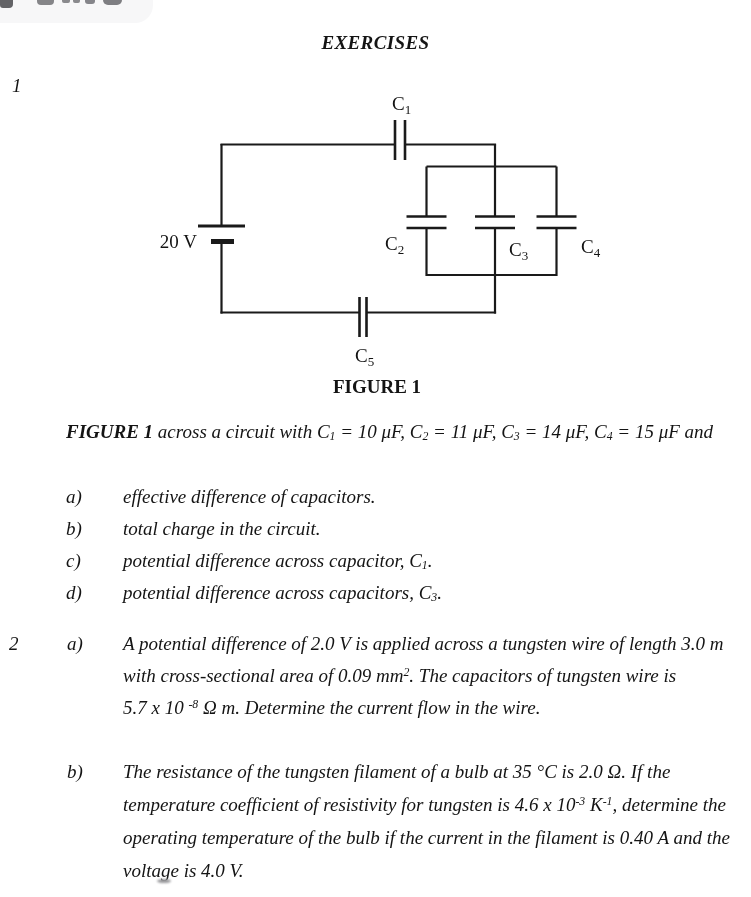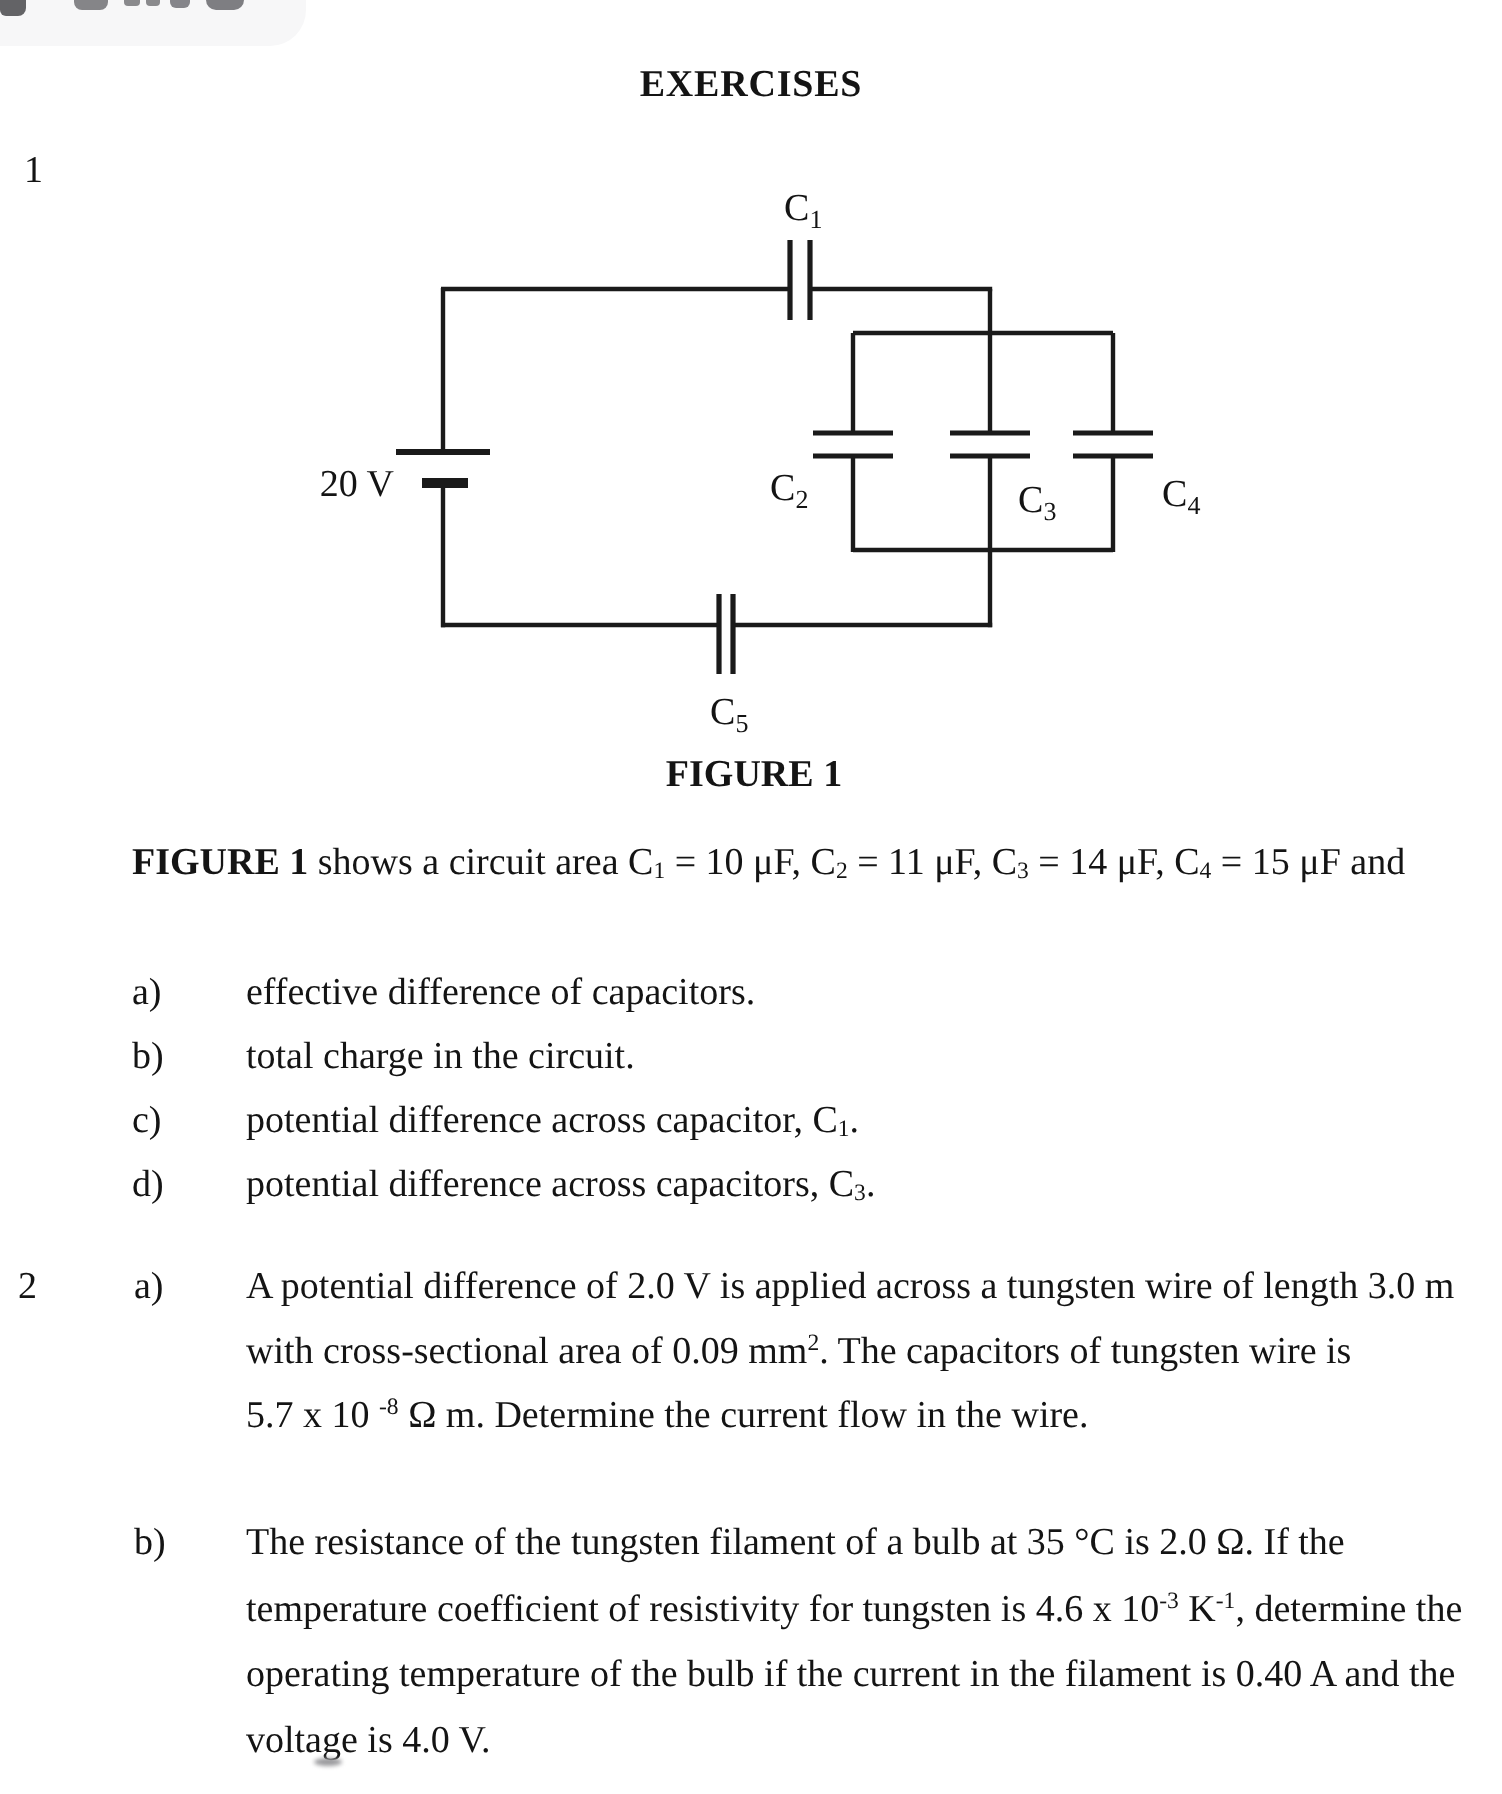--- a/index.html
+++ b/index.html
@@ -1,18 +1,18 @@
 <!DOCTYPE html>
 <html><head>
 <meta charset="utf-8">
 <style>
   html,body{margin:0;padding:0;background:#ffffff;}
   .page{position:relative;width:751px;height:897px;background:#ffffff;overflow:hidden;
         font-family:"Liberation Serif","DejaVu Serif",serif;color:#141414;font-size:19px;}
-  .line{position:absolute;line-height:1;white-space:nowrap;}
+  .line{position:absolute;line-height:1;white-space:nowrap;font-style:italic;}
   .title{left:0;width:751px;text-align:center;font-weight:bold;letter-spacing:0.4px;}
   .item-text{position:absolute;left:57px;top:0;white-space:nowrap;}
   .seg-b{font-weight:bold;}
   .seg-sub{font-size:0.62em;vertical-align:-0.18em;}
   .seg-sup{font-size:0.62em;vertical-align:0.55em;}
 
   
   .corner{position:absolute;left:0;top:0;width:153px;height:23px;background:#f7f7f8;
           border-radius:0 0 18px 0;}
   .frag{position:absolute;top:0;}
@@ -98,21 +98,21 @@
     </g>
     <text x="47" y="163" text-anchor="end">20 V</text>
     <text x="242" y="25"><tspan>C</tspan><tspan class="svg-sub" dy="4">1</tspan></text>
     <text x="235" y="165"><tspan>C</tspan><tspan class="svg-sub" dy="4">2</tspan></text>
     <text x="359" y="171"><tspan>C</tspan><tspan class="svg-sub" dy="4">3</tspan></text>
     <text x="431" y="168"><tspan>C</tspan><tspan class="svg-sub" dy="4">4</tspan></text>
     <text x="205" y="277"><tspan>C</tspan><tspan class="svg-sub" dy="4">5</tspan></text>
     <text class="caption" x="227" y="308" text-anchor="middle">FIGURE 1</text>
   </svg>
 
-  <div class="line" style="left:66px;top:422px"><span class="seg-b">FIGURE 1</span><span> shows a circuit area C</span><span class="seg-sub">1</span><span> = 10 μF, C</span><span class="seg-sub">2</span><span> = 11 μF, C</span><span class="seg-sub">3</span><span> = 14 μF, C</span><span class="seg-sub">4</span><span> = 15 μF and</span></div>
+  <div class="line" style="left:66px;top:422px"><span class="seg-b">FIGURE 1</span><span> across a circuit with C</span><span class="seg-sub">1</span><span> = 10 μF, C</span><span class="seg-sub">2</span><span> = 11 μF, C</span><span class="seg-sub">3</span><span> = 14 μF, C</span><span class="seg-sub">4</span><span> = 15 μF and</span></div>
 
   <div class="line" style="left:66px;top:487px">
     <span>a)</span>
     <span class="item-text"><span>effective difference of capacitors.</span></span>
   </div>
   <div class="line" style="left:66px;top:519px">
     <span>b)</span>
     <span class="item-text"><span>total charge in the circuit.</span></span>
   </div>
   <div class="line" style="left:66px;top:551px">

